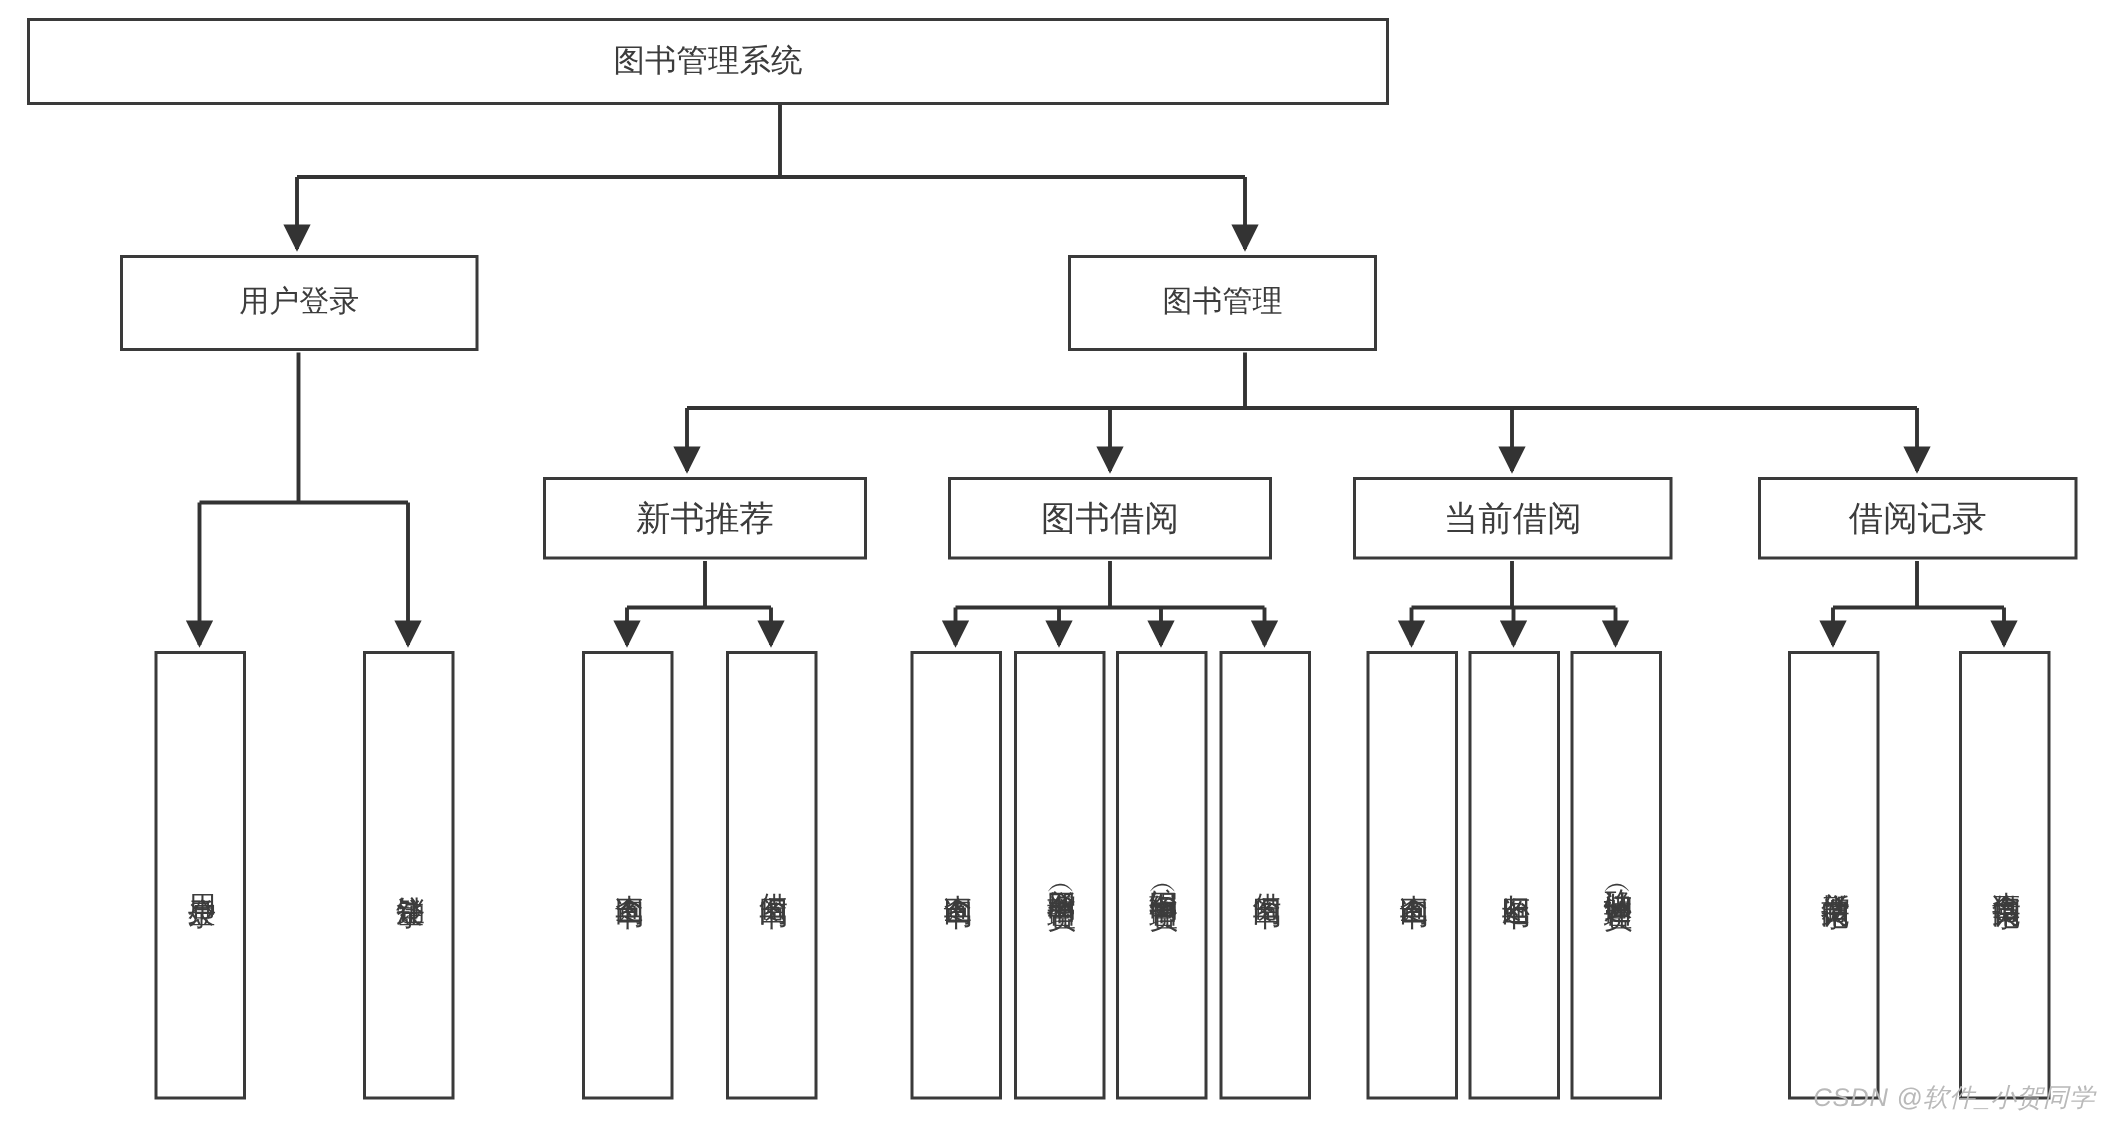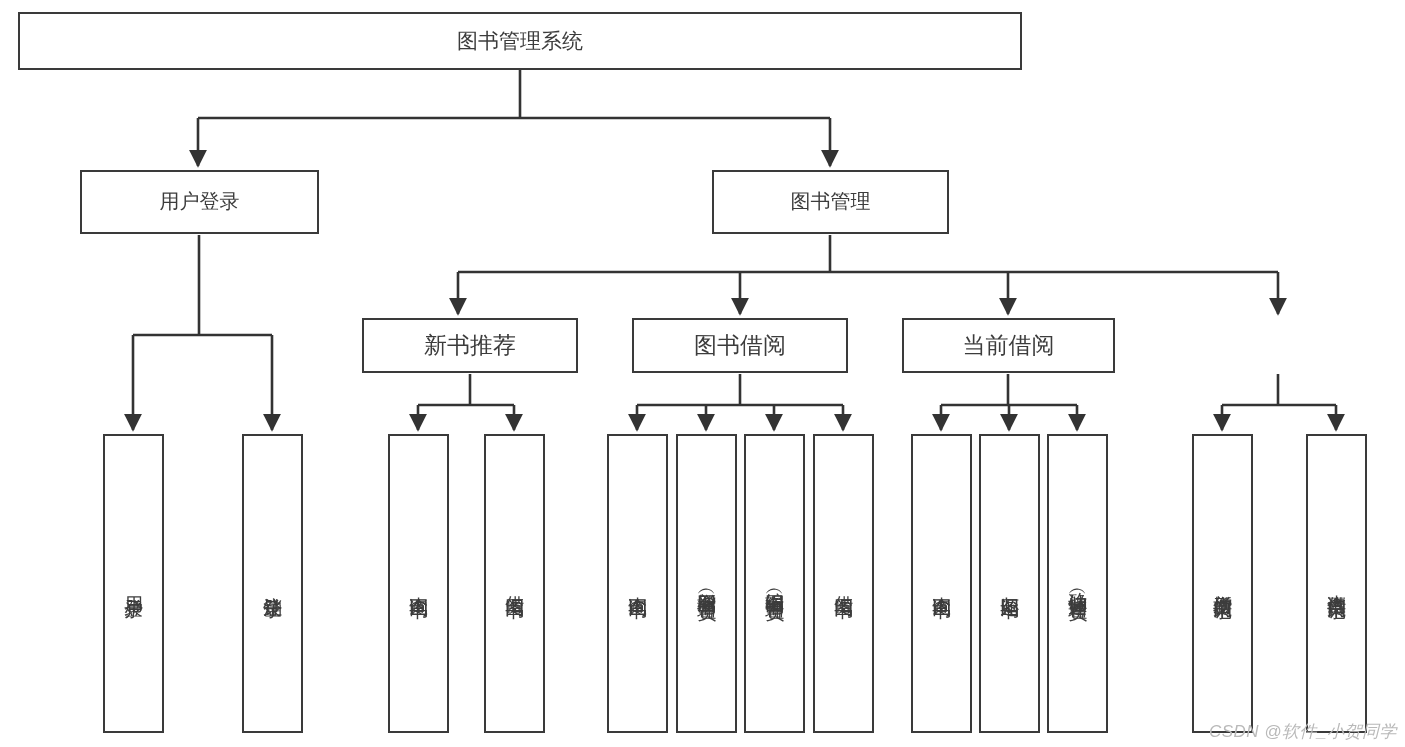--- a/index.html
+++ b/index.html
@@ -109,39 +109,42 @@
       <path d="M 1009 405 L 1009 430" marker-end="url(#arrow)"></path>
       <path d="M 1077 405 L 1077 430" marker-end="url(#arrow)"></path>
 
       <path d="M 1278 374 L 1278 405"></path>
       <path d="M 1222 405 L 1336 405"></path>
       <path d="M 1222 405 L 1222 430" marker-end="url(#arrow)"></path>
       <path d="M 1336 405 L 1336 430" marker-end="url(#arrow)"></path>
     </g>
   </svg>
 
-  <div class="node root" style="left:18px; top:12px; width:1004px; height:58px;">
+  <div class="node root" style="left:18px; top:12px; width:908px; height:58px;">
     <span>图书管理系统</span>
   </div>
 
   <div class="node lvl1" style="left:80px; top:170px; width:239px; height:64px;">
     <span>用户登录</span>
   </div>
-  <div class="node lvl1" style="left:712px; top:170px; width:237px; height:64px;">
+  <div class="node lvl1" style="left:712px; top:170px; width:206px; height:64px;">
     <span>图书管理</span>
   </div>
 
   <div class="node lvl2" style="left:362px; top:318px; width:216px; height:55px;">
     <span>新书推荐</span>
   </div>
   <div class="node lvl2" style="left:902px; top:318px; width:213px; height:55px;">
     <span>当前借阅</span>
   </div>
   <div class="node lvl2" style="left:632px; top:318px; width:216px; height:55px;">
     <span>图书借阅</span>
+  </div>
+  <div class="node lvl2" style="left:1172px; top:318px; width:213px; height:55px;">
+    <span>借阅记录</span>
   </div>
 
   <div class="node leaf" style="left:103px; top:434px; width:61px; height:299px;">
     <span>用户登录</span>
   </div>
   <div class="node leaf" style="left:242px; top:434px; width:61px; height:299px;">
     <span>注销登录</span>
   </div>
 
   <div class="node leaf" style="left:388px; top:434px; width:61px; height:299px;">

